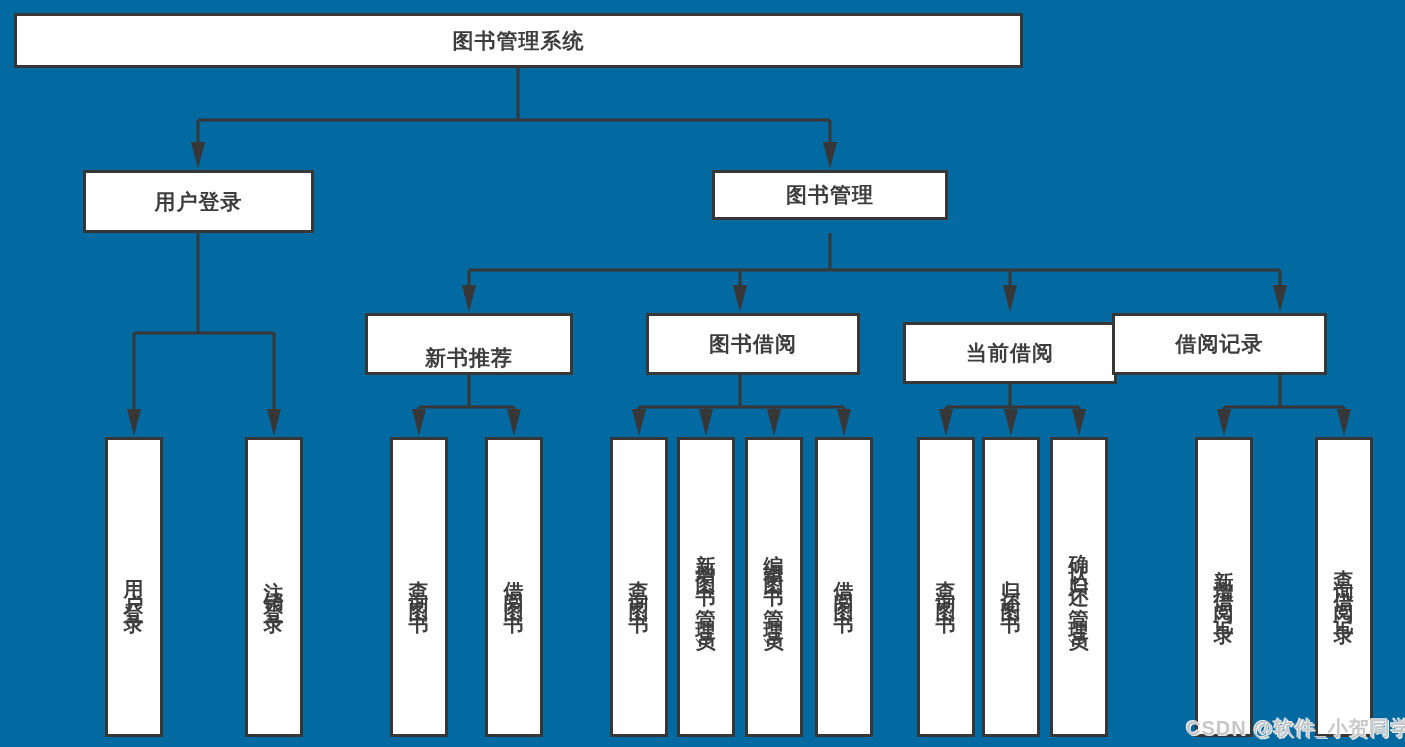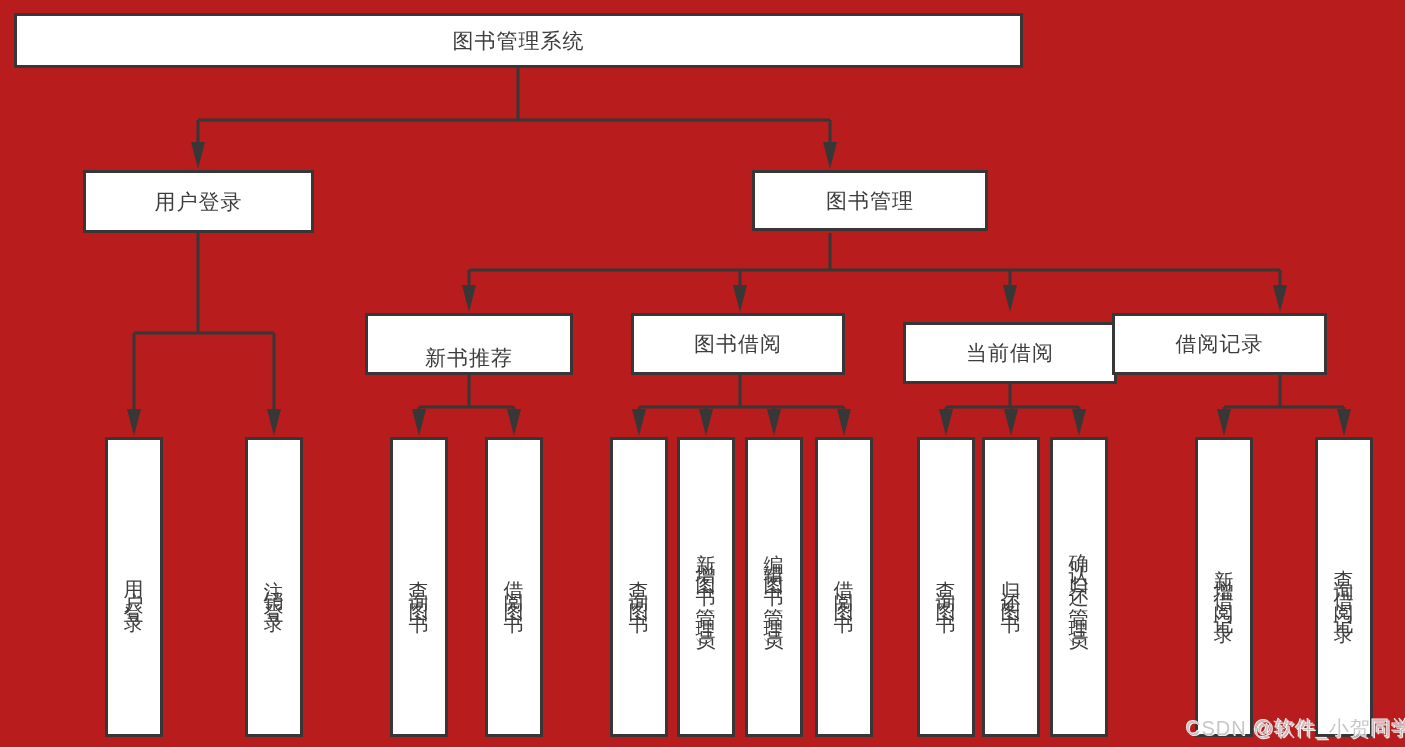--- a/index.html
+++ b/index.html
@@ -4,23 +4,24 @@
 <style>
   html, body {
     margin: 0;
     padding: 0;
     background: #ffffff;
   }
   #canvas {
     position: relative;
     width: 1405px;
     height: 747px;
-    background: #b91c1c;
+    background: #0369a1;
     font-family: "Liberation Sans", "DejaVu Sans", sans-serif;
     overflow: hidden;
+    font-weight: bold;
   }
   #connectors {
     position: absolute;
     left: 0;
     top: 0;
     width: 1405px;
     height: 747px;
   }
   .box {
     position: absolute;
@@ -116,28 +117,28 @@
     </g>
   </svg>
 
   <div class="box" style="left:14px; top:13px; width:1009px; height:55px;">
     <span>图书管理系统</span>
   </div>
 
   <div class="box" style="left:83px; top:170px; width:231px; height:63px;">
     <span>用户登录</span>
   </div>
-  <div class="box" style="left:752px; top:170px; width:236px; height:61px;">
+  <div class="box" style="left:712px; top:170px; width:236px; height:50px;">
     <span>图书管理</span>
   </div>
 
   <div class="box lvl3" style="left:365px; width:208px;align-items:flex-end;">
     <span>新书推荐</span>
   </div>
-  <div class="box lvl3" style="left:631px; width:214px;text-align:center;">
+  <div class="box lvl3" style="left:646px; width:214px;text-align:center;">
     <span>图书借阅</span>
   </div>
   <div class="box lvl3" style="left:903px; width:214px;margin-top:9px;">
     <span>当前借阅</span>
   </div>
   <div class="box lvl3" style="left:1112px; width:215px;">
     <span>借阅记录</span>
   </div>
 
   <div class="box leaf" style="left:105px;">

